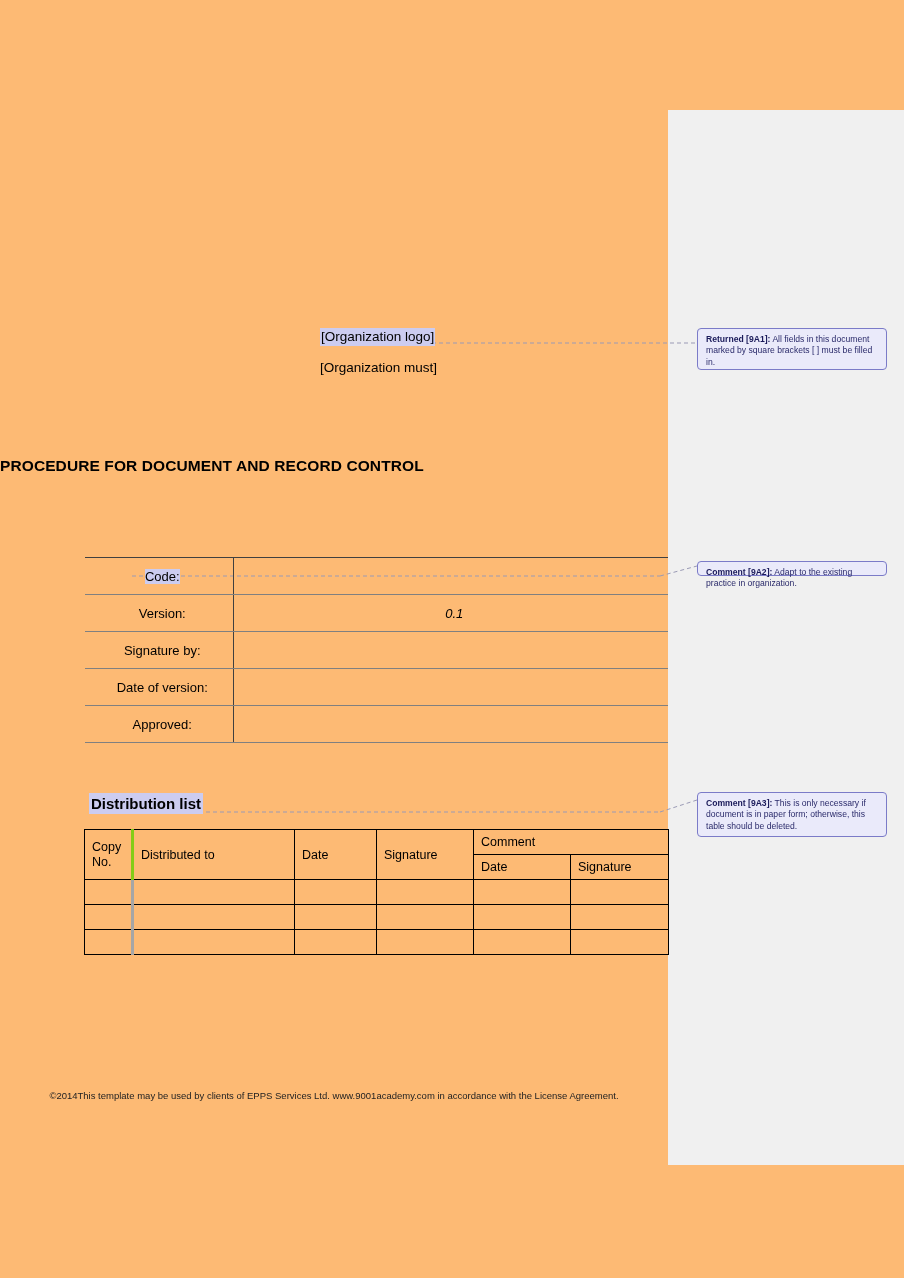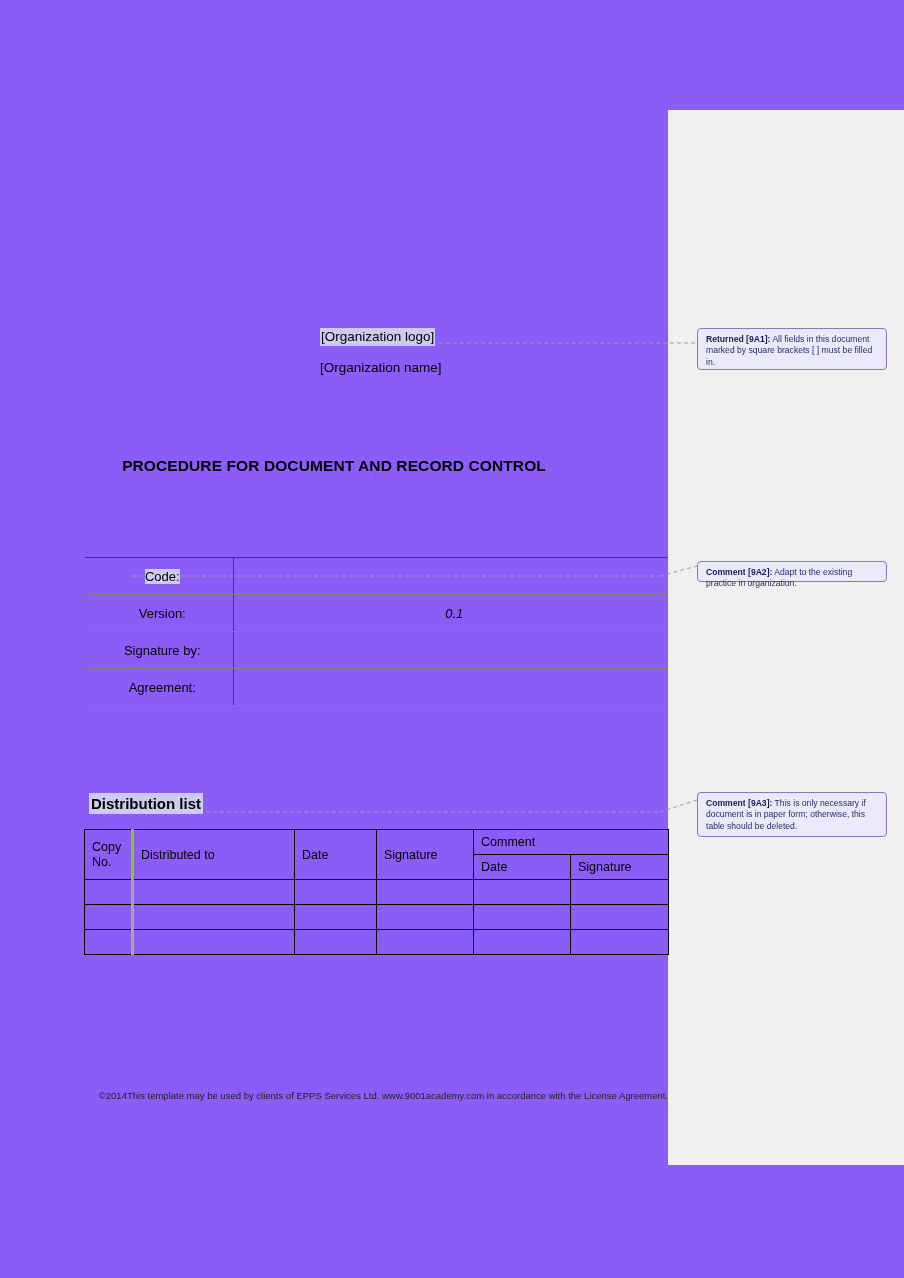--- a/index.html
+++ b/index.html
@@ -8,21 +8,21 @@
     background: #ffffff;
   }
   body {
     font-family: "Liberation Sans", sans-serif;
     color: #000000;
   }
   #page {
     position: relative;
     width: 904px;
     height: 1278px;
-    background: #8b5cf6;
+    background: #fdba74;
     overflow: hidden;
   }
 
   
   .comment-margin {
     position: absolute;
     left: 668px;
     top: 110px;
     width: 236px;
     height: 1055px;
@@ -55,21 +55,20 @@
     font-size: 13.5px;
     line-height: 16px;
     white-space: nowrap;
   }
 
   .doc-title {
     position: absolute;
     left: 0;
     top: 457px;
     width: 668px;
-    text-align: center;
     font-size: 15.5px;
     font-weight: bold;
     letter-spacing: 0.1px;
   }
 
   
   .meta-table {
     position: absolute;
     left: 85px;
     top: 557px;
@@ -153,21 +152,21 @@
   .dist-table col.d4 { width: 97px; }
   .dist-table col.d5 { width: 97px; }
   .dist-table col.d6 { width: 98px; }
 
   
   .footer {
     position: absolute;
     left: 0;
     top: 1090px;
     width: 668px;
-    text-align: right;
+    text-align: center;
     font-size: 9.5px;
     color: #222222;
   }
 
   
   .comment {
     position: absolute;
     background: #eaeafa;
     border: 1px solid #7b7bc8;
     border-radius: 4px;
@@ -175,21 +174,21 @@
     line-height: 11.4px;
     color: #2a2a6a;
     padding: 5px 7px 5px 8px;
     box-sizing: border-box;
   }
   .comment b {
     color: #1a1a5a;
     font-weight: bold;
   }
   .c1 { left: 697px; top: 328px; width: 190px; height: 42px; }
-  .c2 { left: 697px; top: 561px; width: 190px; height: 21px; }
+  .c2 { left: 697px; top: 561px; width: 190px; height: 15px; }
   .c3 { left: 697px; top: 792px; width: 190px; height: 45px; }
 
   
   .leaders {
     position: absolute;
     left: 0;
     top: 0;
     width: 904px;
     height: 1278px;
     pointer-events: none;
@@ -210,21 +209,21 @@
     <line x1="660" y1="576" x2="697" y2="566" stroke="#9a9ab5" stroke-width="1" stroke-dasharray="4,3"></line>
 
     <line x1="206" y1="812" x2="660" y2="812" stroke="#9a9ab5" stroke-width="1" stroke-dasharray="4,3"></line>
     <line x1="660" y1="812" x2="697" y2="800" stroke="#9a9ab5" stroke-width="1" stroke-dasharray="4,3"></line>
   </svg>
 
   <div class="doc-body">
 
     <div class="org-logo">[Organization logo]</div>
 
-    <div class="org-name">[Organization name]</div>
+    <div class="org-name">[Organization must]</div>
 
     <div class="doc-title">PROCEDURE FOR DOCUMENT AND RECORD CONTROL</div>
 
     <table class="meta-table">
       <colgroup>
           <col class="c1">
           <col class="c2">
         </colgroup>
       <tbody>
         <tr>
@@ -233,21 +232,25 @@
         </tr>
         <tr>
           <td>Version:</td>
           <td class="val">0.1</td>
         </tr>
         <tr>
           <td>Signature by:</td>
           <td class="val"></td>
         </tr>
         <tr>
-          <td>Agreement:</td>
+          <td>Date of version:</td>
+          <td class="val"></td>
+        </tr>
+        <tr>
+          <td>Approved:</td>
           <td class="val"></td>
         </tr>
       </tbody>
     </table>
 
     <div class="dist-heading">Distribution list</div>
 
     <table class="dist-table">
       <colgroup>
           <col class="d1">

